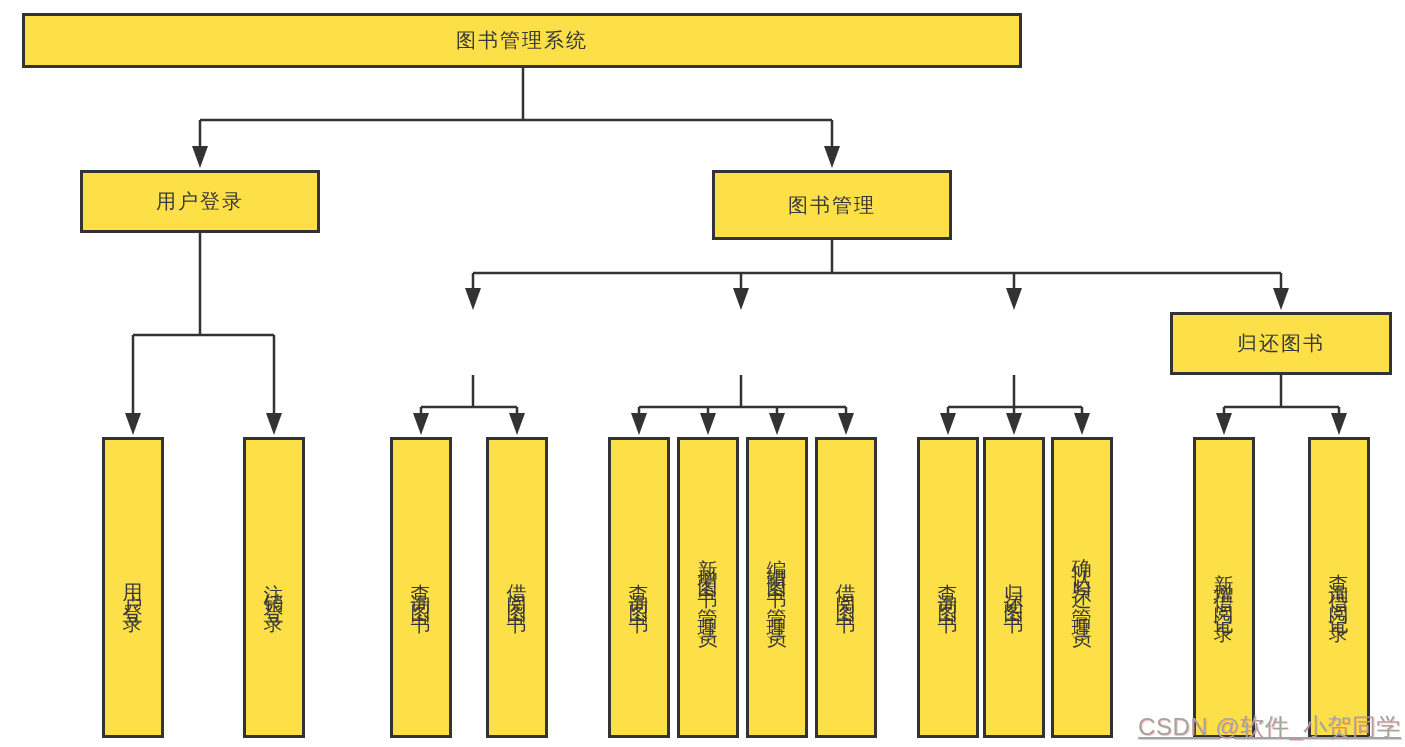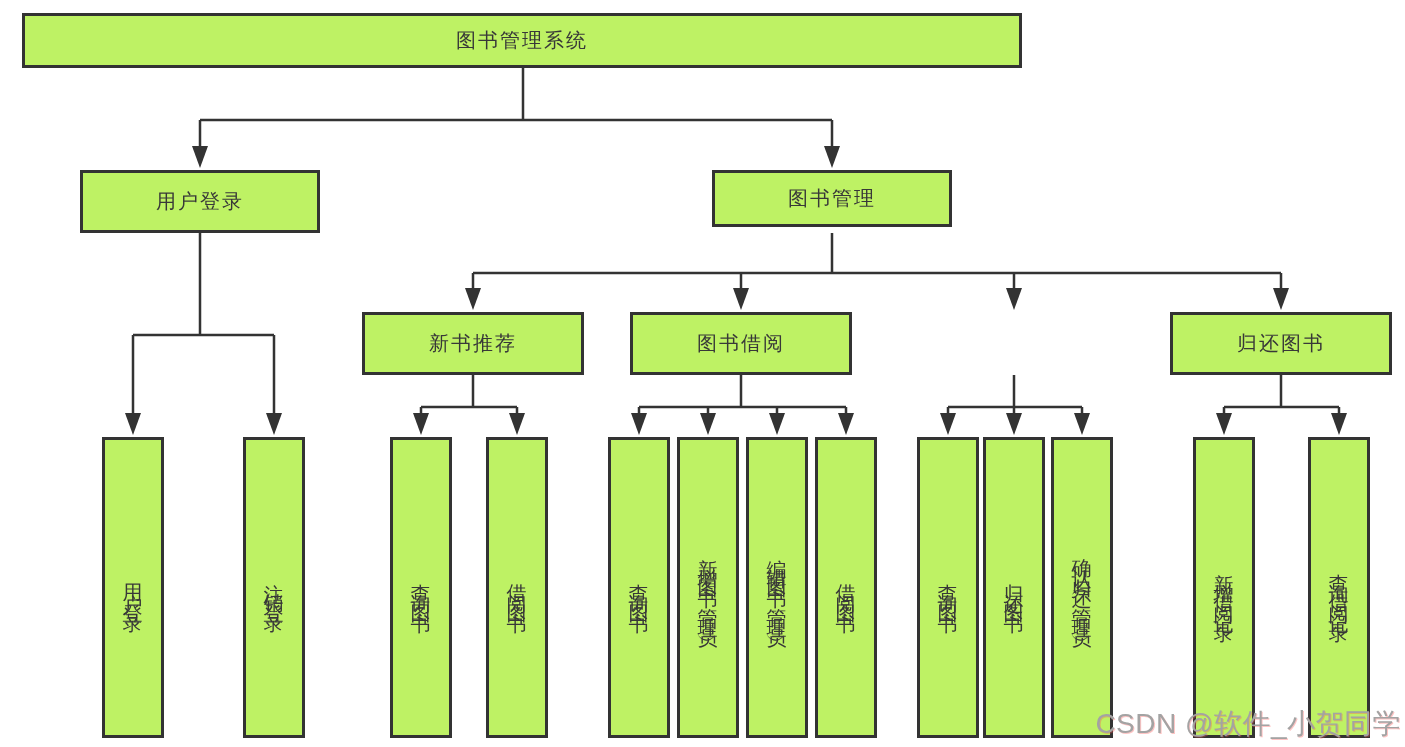--- a/index.html
+++ b/index.html
@@ -8,21 +8,21 @@
     width: 1405px;
     height: 747px;
     background: #ffffff;
     font-family: "Liberation Sans", "DejaVu Sans", sans-serif;
     overflow: hidden;
   }
   .wires { position: absolute; left: 0; top: 0; }
   .box {
     position: absolute;
     box-sizing: border-box;
-    background: #bef264;
+    background: #fde047;
     border: 3px solid #333333;
     display: flex;
     align-items: center;
     justify-content: center;
     color: #383838;
   }
   .hlabel {
     font-size: 20px;
     letter-spacing: 2px;
     white-space: nowrap;
@@ -30,32 +30,33 @@
   .vlabel {
     writing-mode: vertical-lr;
     text-orientation: mixed;
     font-size: 20px;
     letter-spacing: 10px;
     line-height: 1;
     white-space: nowrap;
   }
   .lvl1 { left: 22px;  top: 13px;  width: 1000px; height: 55px; }
   .l2a  { left: 80px;  top: 170px; width: 240px;  height: 63px; }
-  .l2b  { left: 712px; top: 170px; width: 240px;  height: 57px; }
+  .l2b  { left: 712px; top: 170px; width: 240px;  height: 70px; }
   .l3   { top: 312px;  width: 222px; height: 63px; }
   .leaf { top: 437px;  width: 62px;  height: 301px; }
   .watermark {
     position: absolute;
     right: 4px;
     bottom: 4px;
-    font-size: 28px;
+    font-size: 24px;
     color: #a3a3a3;
     letter-spacing: 0.5px;
     text-shadow: 1px 1px 0 rgba(252, 85, 85, 0.35);
     white-space: nowrap;
+    text-decoration: underline;
   }
 </style>
 </head>
 <body>
 
 <div class="stage">
 
   <svg class="wires" width="1405" height="747" viewBox="0 0 1405 747">
     <g stroke="#333333" stroke-width="2.5" fill="none">
       <path d="M523 68 V120 M200 120 H832 M200 120 V150 M832 120 V150"></path>
@@ -93,26 +94,20 @@
     <span class="hlabel">图书管理系统</span>
   </div>
 
   <div class="box l2a">
     <span class="hlabel">用户登录</span>
   </div>
   <div class="box l2b">
     <span class="hlabel">图书管理</span>
   </div>
 
-  <div class="box l3" style="left:362px">
-    <span class="hlabel">新书推荐</span>
-  </div>
-  <div class="box l3" style="left:630px">
-    <span class="hlabel">图书借阅</span>
-  </div>
   <div class="box l3" style="left:1170px">
     <span class="hlabel">归还图书</span>
   </div>
 
   <div class="box leaf" style="left:102px">
     <span class="vlabel">用户登录</span>
   </div>
   <div class="box leaf" style="left:243px">
     <span class="vlabel">注销登录</span>
   </div>

